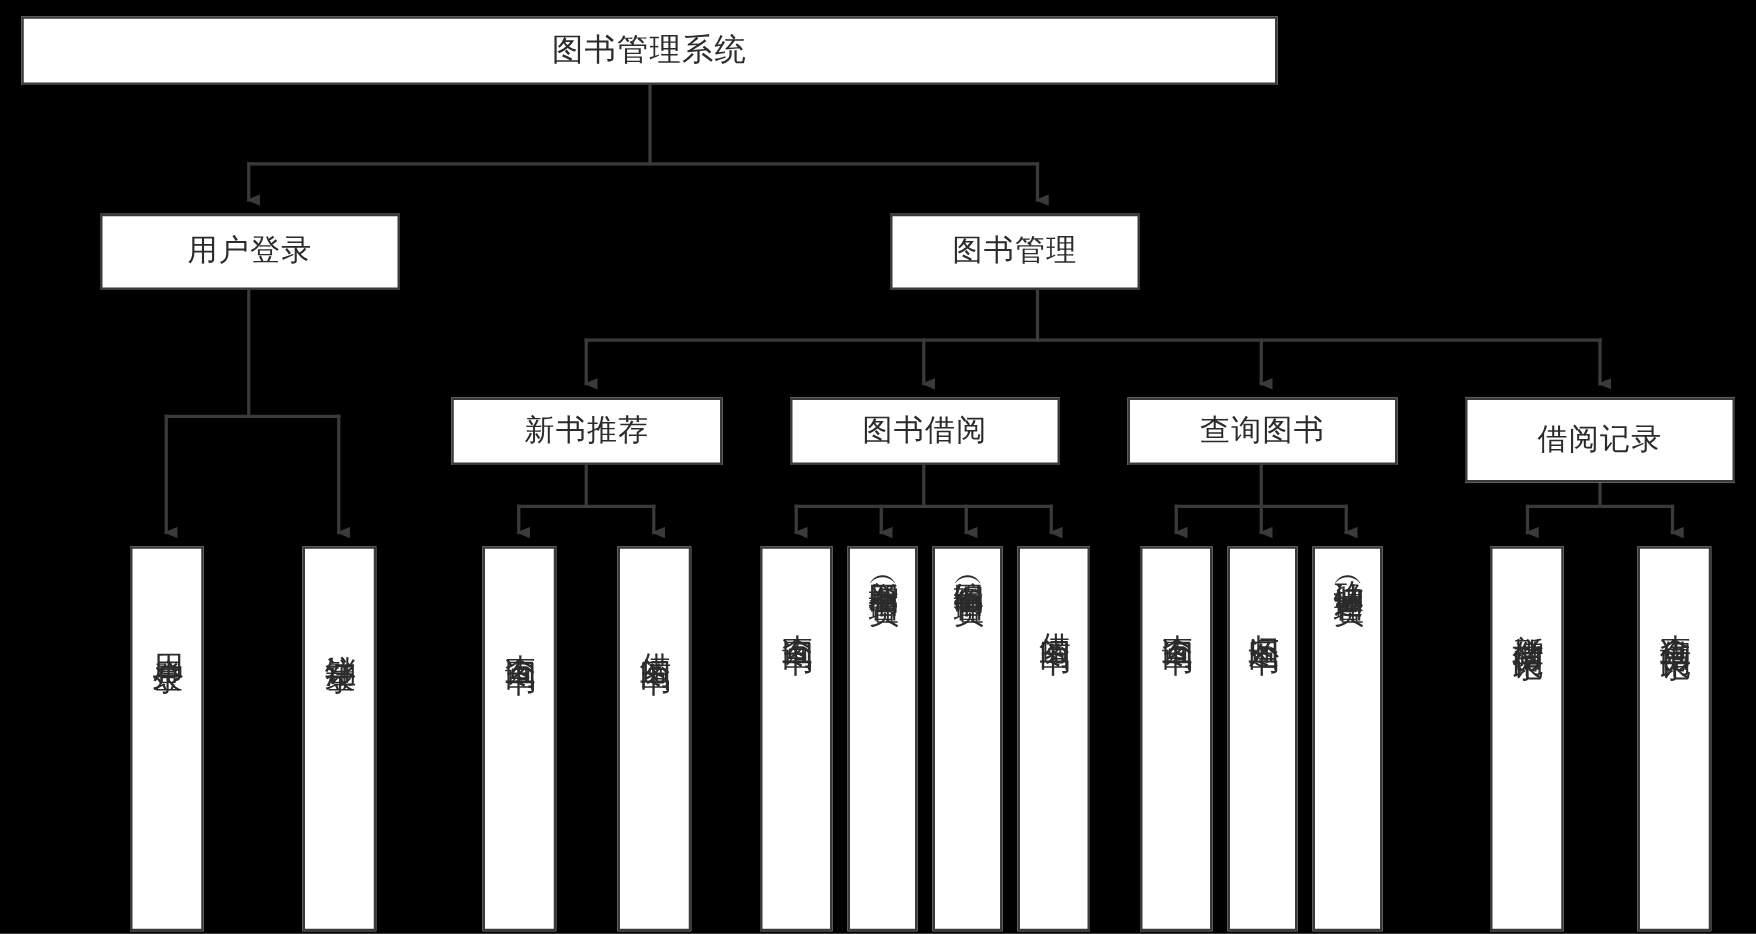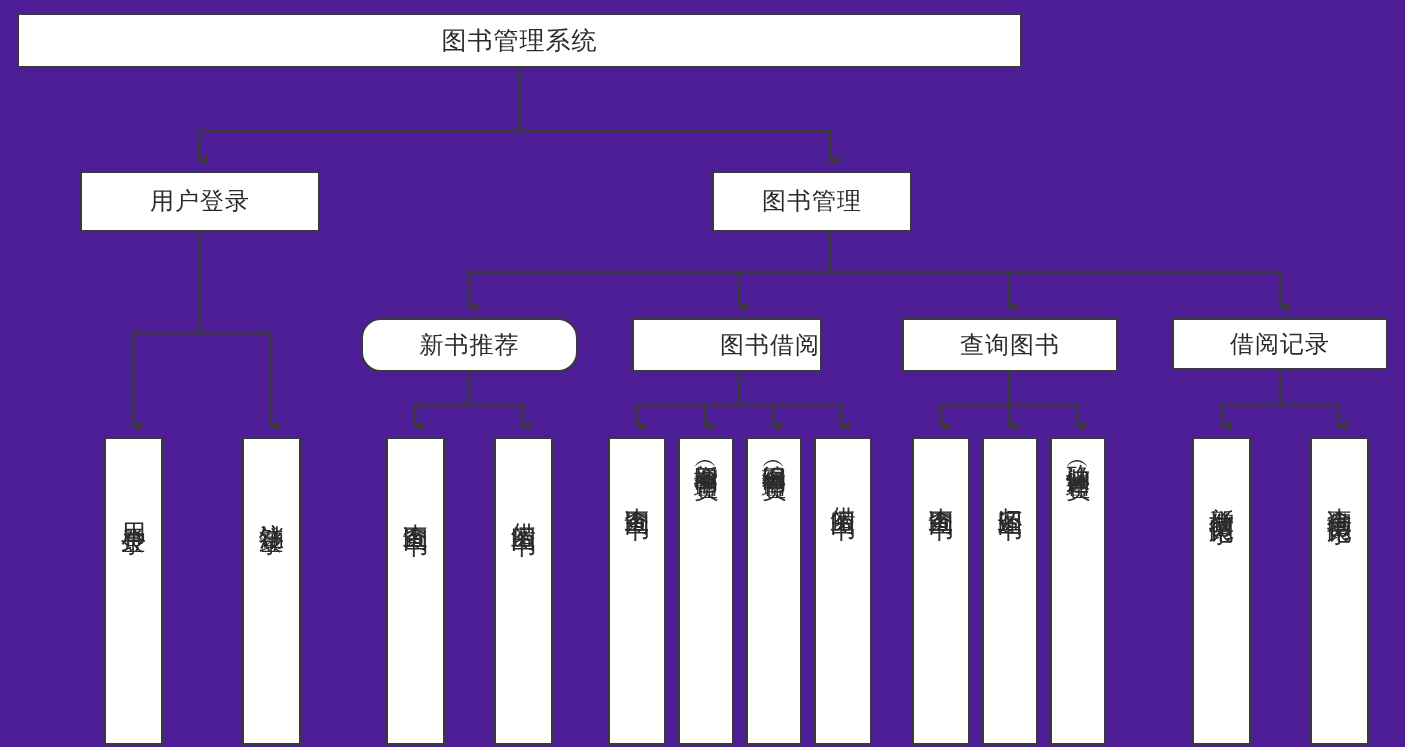--- a/index.html
+++ b/index.html
@@ -1,20 +1,20 @@
 <!DOCTYPE html>
 <html><head>
 <meta charset="utf-8">
 <style>
   html,body{margin:0;padding:0;background:#ffffff;}
   body{
     width:1405px;height:747px;overflow:hidden;
     font-family:"Liberation Sans","DejaVu Sans",sans-serif;
   }
-  #stage{position:relative;width:1405px;height:747px;background:#4c1d95;}
+  #stage{position:relative;width:1405px;height:747px;background:#000000;}
   svg#wires{position:absolute;left:0;top:0;width:1405px;height:747px;}
 
   .node{
     position:absolute;
     background:#ffffff;
     border:2px solid #3a3a3a;
     box-sizing:border-box;
     display:flex;
     align-items:center;
     justify-content:center;
@@ -117,30 +117,30 @@
     <span class="lbl">图书管理系统</span>
   </div>
 
   <div class="node h" style="left:80px;top:171px;width:240px;height:61px;">
     <span class="lbl">用户登录</span>
   </div>
   <div class="node h" style="left:712px;top:171px;width:200px;height:61px;">
     <span class="lbl">图书管理</span>
   </div>
 
-  <div class="node h" style="left:361px;top:318px;width:217px;height:54px;border-radius:20px;">
+  <div class="node h" style="left:361px;top:318px;width:217px;height:54px;">
     <span class="lbl">新书推荐</span>
   </div>
-  <div class="node h" style="left:632px;top:318px;width:190px;height:54px;justify-content:flex-end;">
+  <div class="node h" style="left:632px;top:318px;width:216px;height:54px;">
     <span class="lbl">图书借阅</span>
   </div>
   <div class="node h" style="left:902px;top:318px;width:216px;height:54px;">
     <span class="lbl">查询图书</span>
   </div>
-  <div class="node h" style="left:1172px;top:318px;width:216px;height:52px;">
+  <div class="node h" style="left:1172px;top:318px;width:216px;height:68px;">
     <span class="lbl">借阅记录</span>
   </div>
 
   <div class="node v mid" style="left:104px;top:437px;width:59px;height:308px;">
     <span class="lbl">用户登录</span>
   </div>
   <div class="node v mid" style="left:242px;top:437px;width:59px;height:308px;">
     <span class="lbl">注销登录</span>
   </div>
 

